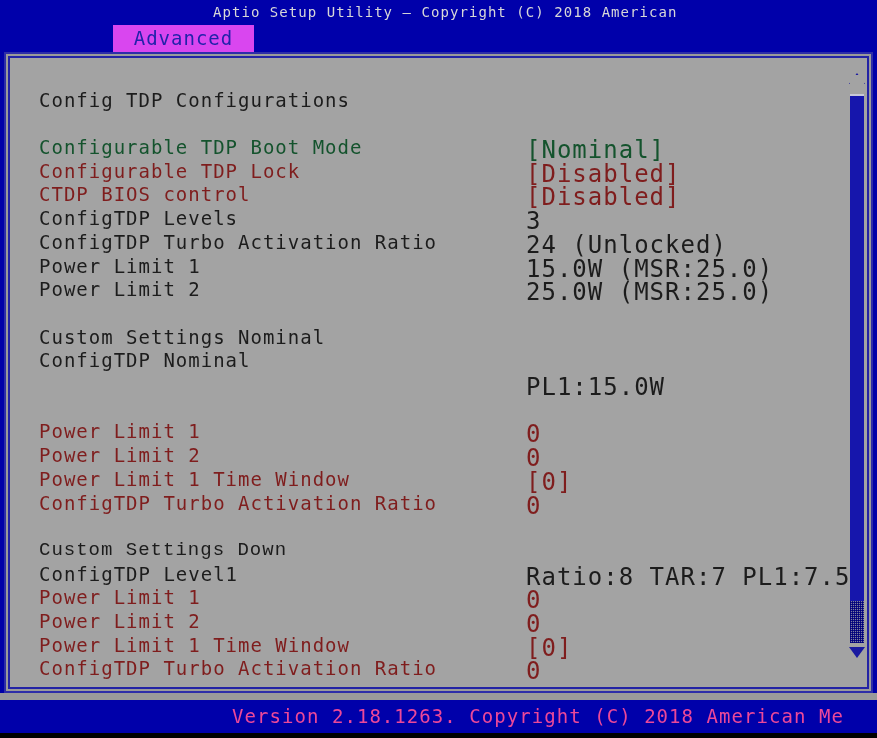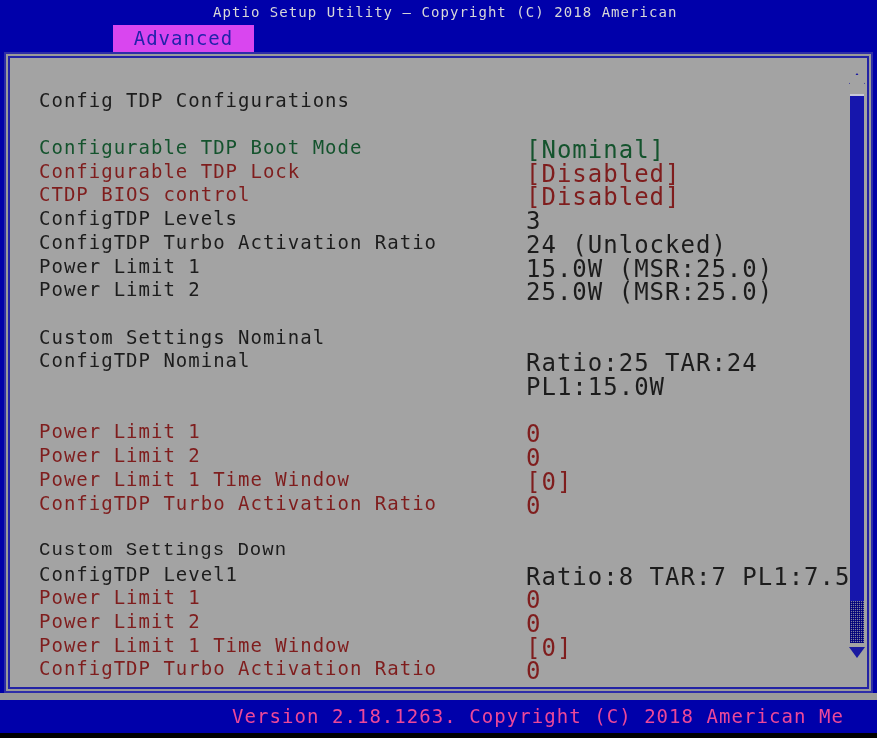--- a/index.html
+++ b/index.html
@@ -281,21 +281,20 @@
         </div>
         <div class="row" style="top: 205.2px;">
           <span class="label c-dark">Power Limit 2</span>
           <span class="value c-dark">25.0W (MSR:25.0)</span>
         </div>
         <div class="row" style="top: 252.6px;">
           <span class="label c-dark">Custom Settings Nominal</span>
         </div>
         <div class="row" style="top: 276.3px;">
           <span class="label c-dark">ConfigTDP Nominal</span>
-          <span class="value c-dark">Ratio:25 TAR:24</span>
         </div>
         <div class="row" style="top: 300px;">
           <span class="value c-dark">PL1:15.0W</span>
         </div>
         <div class="row" style="top: 347.4px;">
           <span class="label c-blue">Power Limit 1</span>
           <span class="value c-blue">0</span>
         </div>
         <div class="row" style="top: 371.1px;">
           <span class="label c-blue">Power Limit 2</span>

